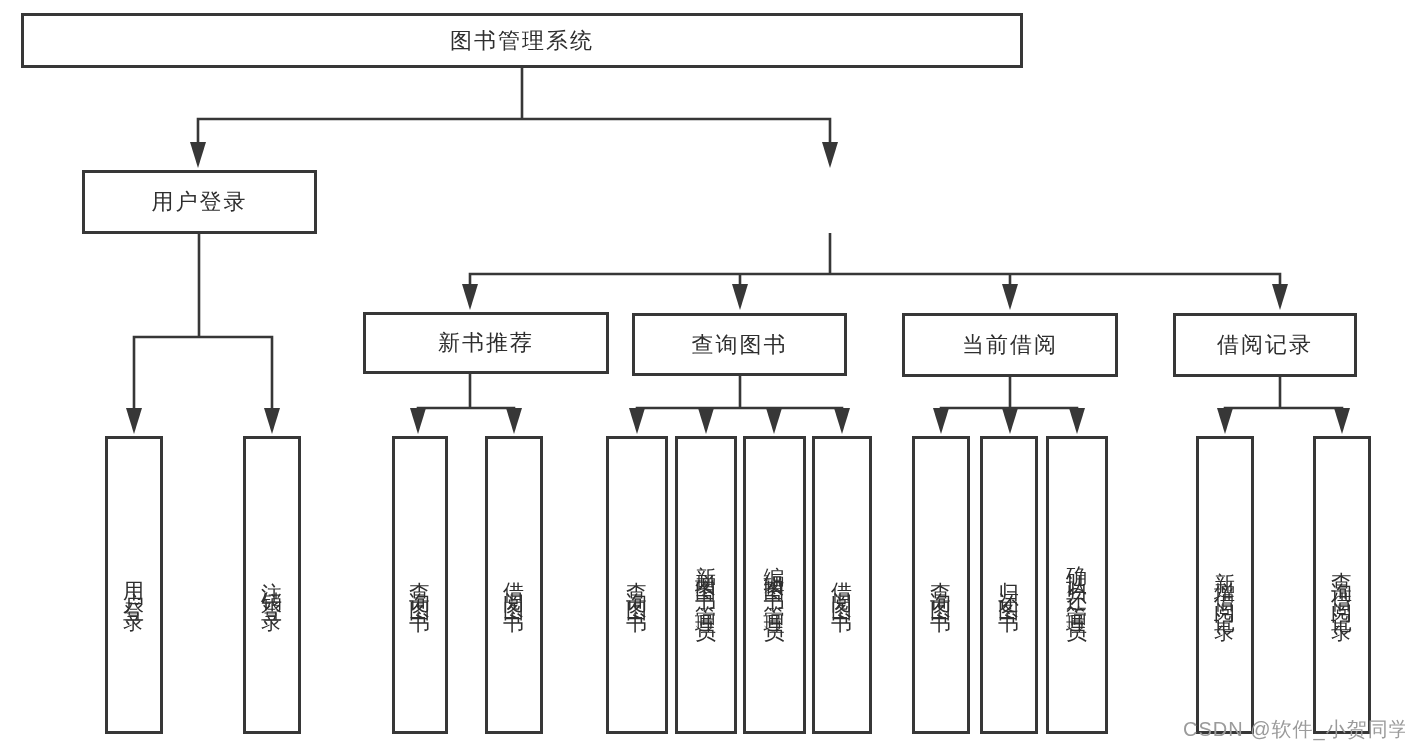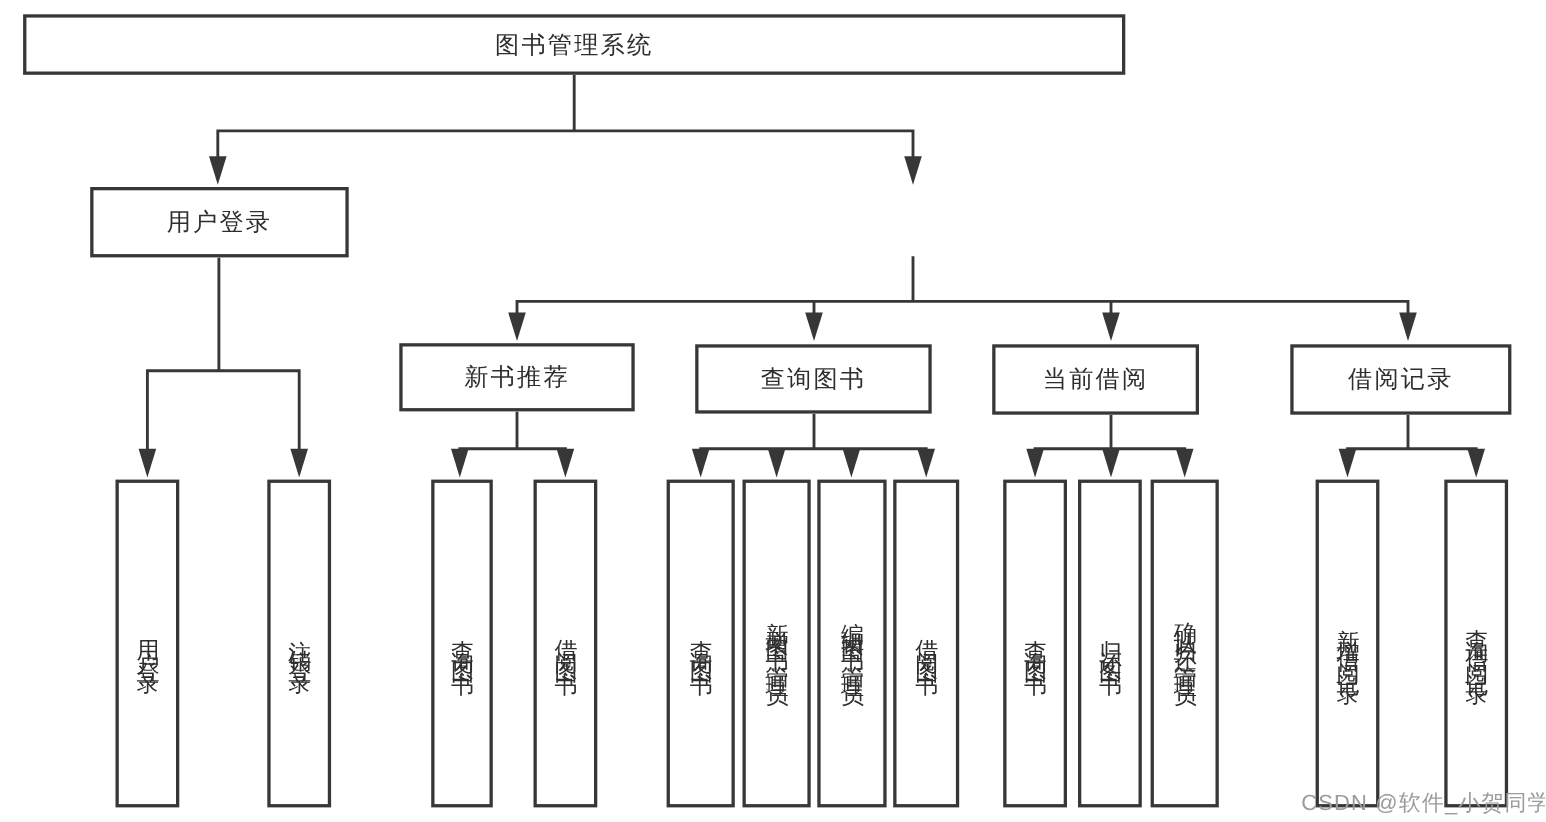--- a/index.html
+++ b/index.html
@@ -80,24 +80,24 @@
       <polygon points="1069,408 1085,408 1077,434"></polygon>
       <polygon points="1217,408 1233,408 1225,434"></polygon>
       <polygon points="1334,408 1350,408 1342,434"></polygon>
     </g>
   </svg>
 
   <div class="node h-node" style="left:21px;top:13px;width:1002px;height:55px;">图书管理系统</div>
 
   <div class="node h-node" style="left:82px;top:170px;width:235px;height:64px;">用户登录</div>
 
-  <div class="node h-node" style="left:363px;top:312px;width:214px;height:62px;">新书推荐</div>
+  <div class="node h-node" style="left:363px;top:312px;width:246px;height:62px;">新书推荐</div>
   <div class="node h-node" style="left:632px;top:313px;width:215px;height:63px;">查询图书</div>
-  <div class="node h-node" style="left:902px;top:313px;width:188px;height:64px;">当前借阅</div>
-  <div class="node h-node" style="left:1173px;top:313px;width:201px;height:64px;">借阅记录</div>
+  <div class="node h-node" style="left:902px;top:313px;width:216px;height:64px;">当前借阅</div>
+  <div class="node h-node" style="left:1173px;top:313px;width:184px;height:64px;">借阅记录</div>
 
   <div class="node v-node" style="left:105px;top:436px;width:58px;height:298px;">
     <div class="vtext">用户登录</div>
   </div>
   <div class="node v-node" style="left:243px;top:436px;width:58px;height:298px;">
     <div class="vtext">注销登录</div>
   </div>
 
   <div class="node v-node" style="left:392px;top:436px;width:56px;height:298px;">
     <div class="vtext">查询图书</div>

